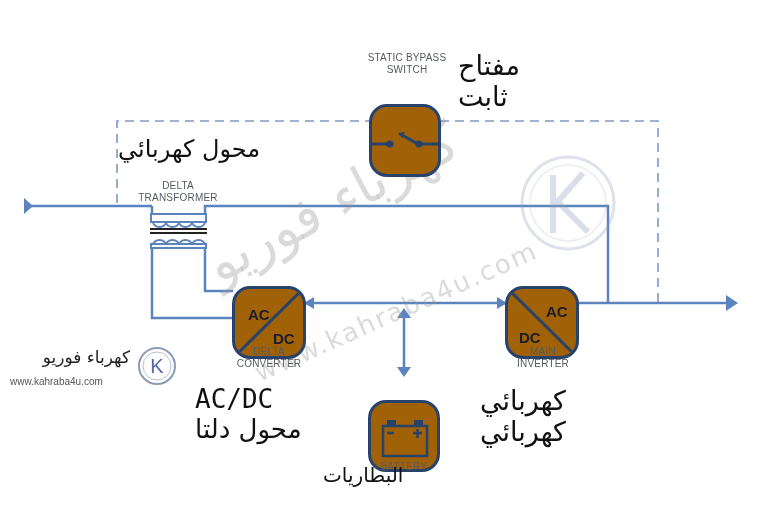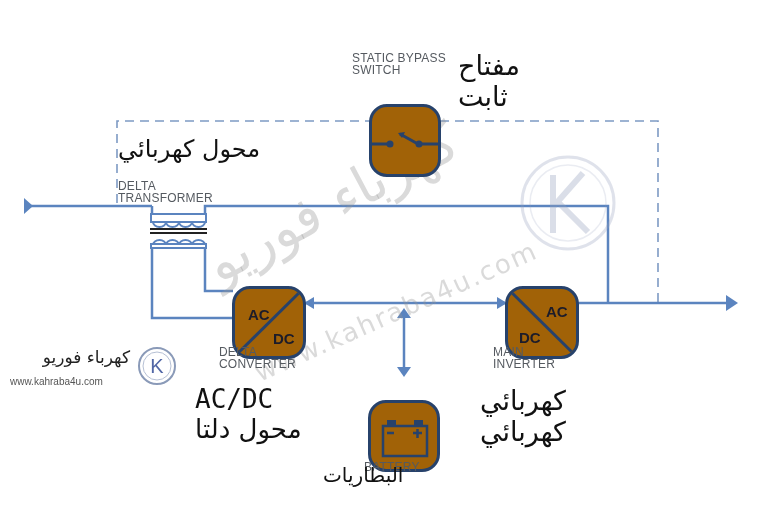--- a/index.html
+++ b/index.html
@@ -1,19 +1,19 @@
 <!DOCTYPE html>
 <html><head>
   <meta charset="utf-8">
   <style>
     html, body { margin: 0; padding: 0; background: #ffffff; }
     body { width: 768px; height: 513px; position: relative; overflow: hidden; font-family: "DejaVu Sans", sans-serif; }
     #stage { position: absolute; left: 0; top: 0; width: 768px; height: 513px; }
     svg { position: absolute; left: 0; top: 0; }
-    .en-label { position: absolute; font-family: "Liberation Sans", sans-serif; font-size: 12px; color: #555a60; text-align: left; line-height: 12px; letter-spacing: 0.2px; }
+    .en-label { position: absolute; font-family: "Liberation Sans", sans-serif; font-size: 10px; color: #555a60; text-align: center; line-height: 12px; letter-spacing: 0.2px; }
     .ar-label { position: absolute; font-family: "DejaVu Sans", sans-serif; color: #111; direction: rtl; text-align: left; line-height: 1.15; }
     .box { position: absolute; background: #a16207; border: 3px solid #27426b; border-radius: 18px; box-sizing: border-box; overflow: hidden; margin-top: 20px; }
     .box-text { position: absolute; font-family: "Liberation Sans", sans-serif; font-weight: bold; font-size: 15px; color: #1c1c2a; }
     .logo-text { position: absolute; font-family: "DejaVu Sans", sans-serif; font-size: 17px; color: #222; direction: rtl; }
     .logo-url { position: absolute; font-family: "Liberation Sans", sans-serif; font-size: 10px; color: #555; }
     .wm { position: absolute; color: rgba(150,150,150,0.35); pointer-events: none; white-space: nowrap; }
   </style>
 </head>
 <body>
 

